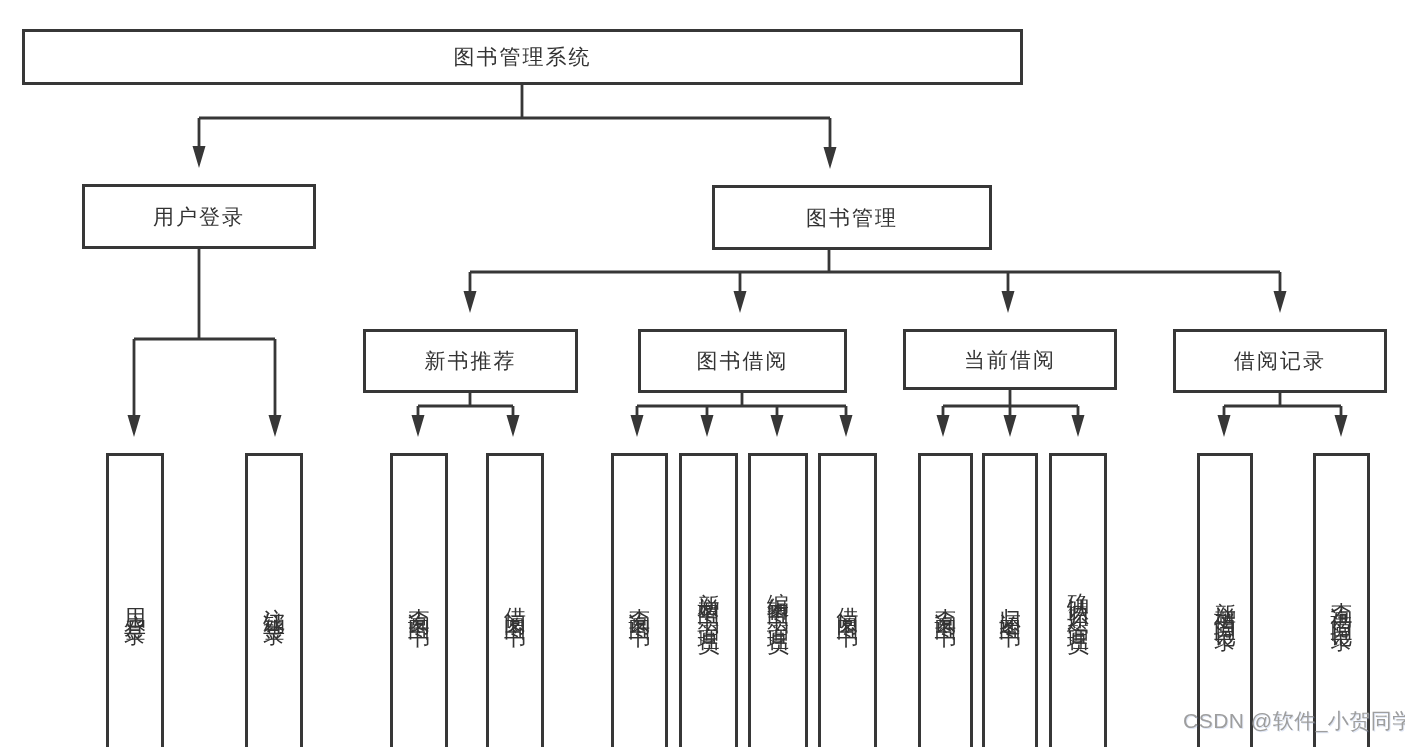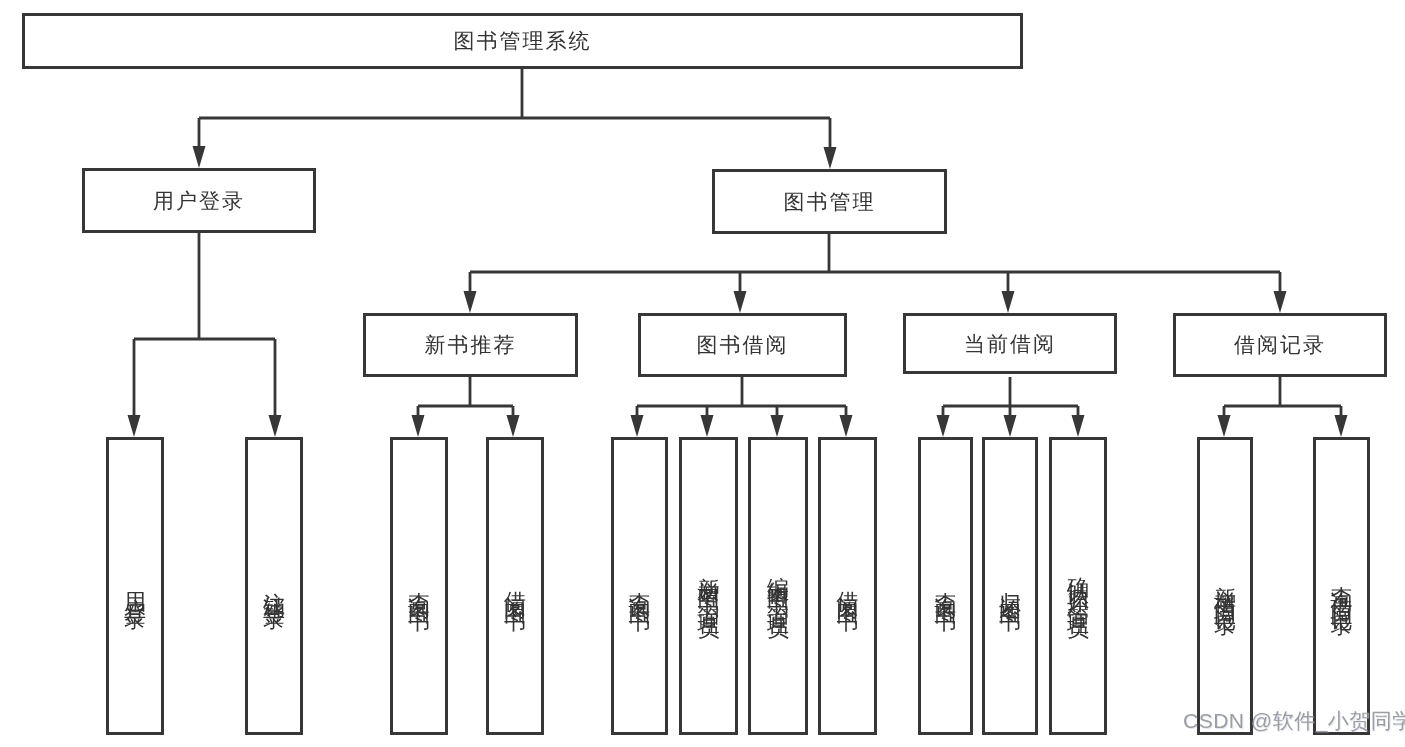--- a/index.html
+++ b/index.html
@@ -3,21 +3,21 @@
 <meta charset="utf-8">
 <style>
   html,body{margin:0;padding:0;background:#fff;}
   .canvas{
     position:relative;width:1405px;height:747px;background:#fff;overflow:hidden;
     font-family:"Liberation Sans","DejaVu Sans",sans-serif;color:#333;
   }
   .connectors{position:absolute;left:0;top:0;width:1405px;height:747px;}
   .hbox,.vbox{
     position:absolute;box-sizing:border-box;background:#fff;
-    border:3px solid #373737;display:flex;align-items:center;justify-content:center;
+    border:3px solid #373737;display:flex;align-items:center;justify-content:center;margin-top:16px;
   }
   .hbox span{font-size:21px;letter-spacing:2px;color:#333;white-space:nowrap;}
   .vbox span{
     writing-mode:vertical-rl;text-orientation:mixed;
     font-size:22px;letter-spacing:6px;line-height:1;color:#333;white-space:nowrap;
   }
   .watermark{
     position:absolute;left:1183px;top:707px;font-size:21px;color:#9e9e9e;
     letter-spacing:0.5px;white-space:nowrap;
     text-shadow:1px 1px 0 rgba(130,160,220,0.25);
@@ -66,21 +66,21 @@
          M1334.5 415 L1347.5 415 L1341 437 Z"></path>
   </svg>
 
   <div class="hbox" style="left:22px;top:13px;width:1001px;height:56px;">
     <span>图书管理系统</span>
   </div>
 
   <div class="hbox" style="left:82px;top:168px;width:234px;height:65px;">
     <span>用户登录</span>
   </div>
-  <div class="hbox" style="left:712px;top:169px;width:235px;height:65px;text-align:right;">
+  <div class="hbox" style="left:712px;top:169px;width:280px;height:65px;text-align:right;">
     <span>图书管理</span>
   </div>
 
   <div class="hbox" style="left:363px;top:313px;width:215px;height:64px;">
     <span>新书推荐</span>
   </div>
   <div class="hbox" style="left:638px;top:313px;width:209px;height:64px;text-align:center;">
     <span>图书借阅</span>
   </div>
   <div class="hbox" style="left:903px;top:313px;width:214px;height:61px;">

